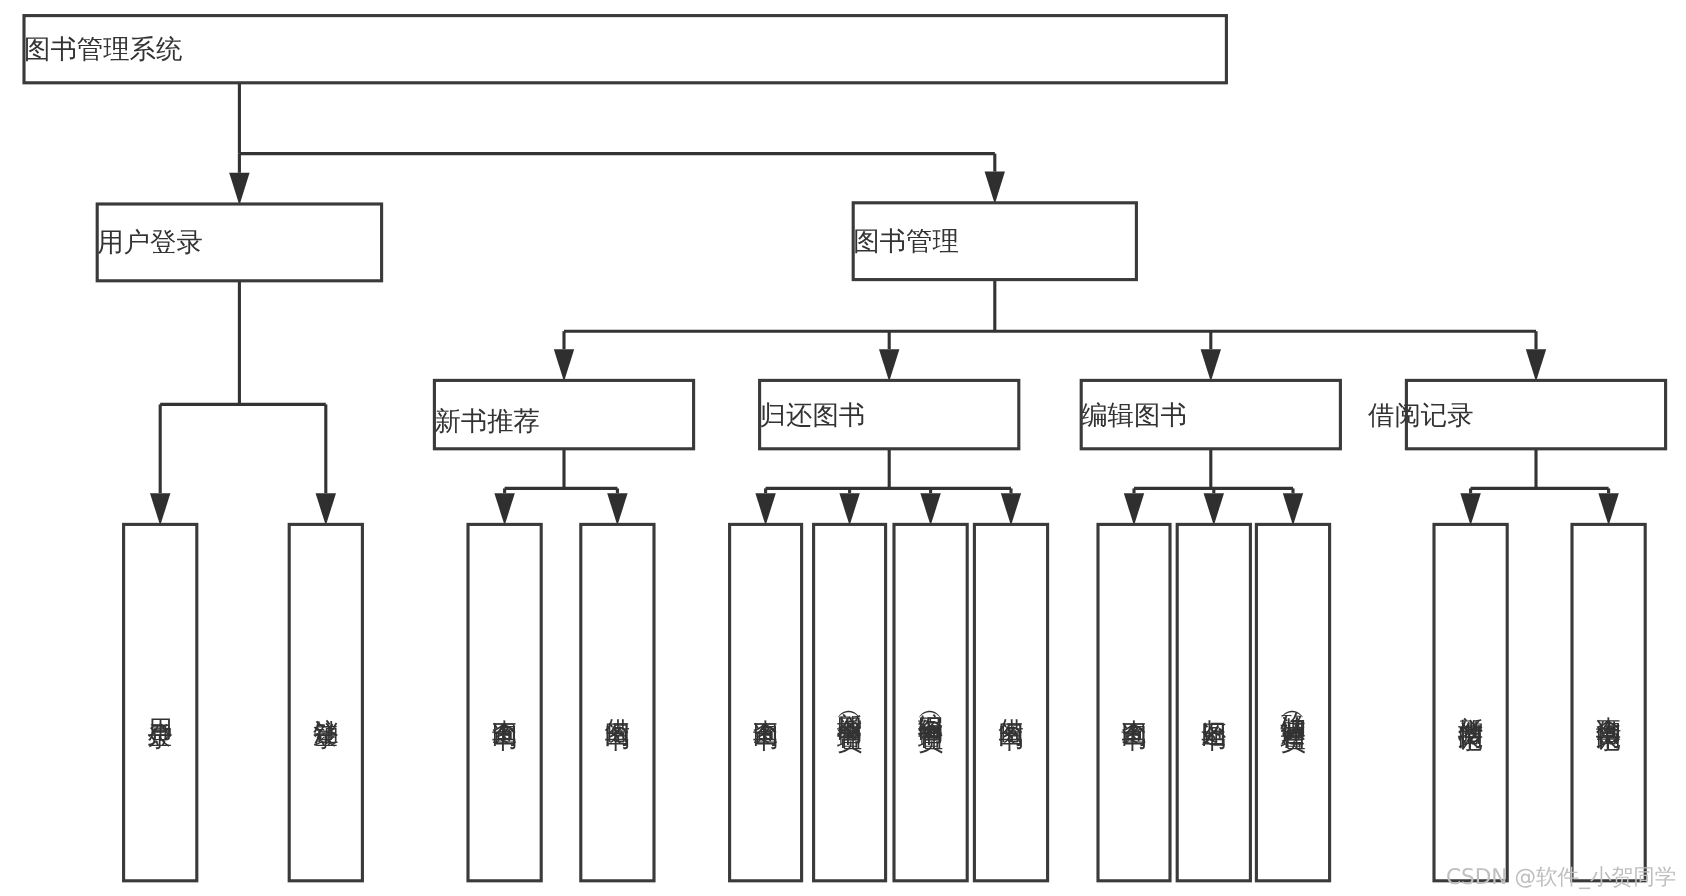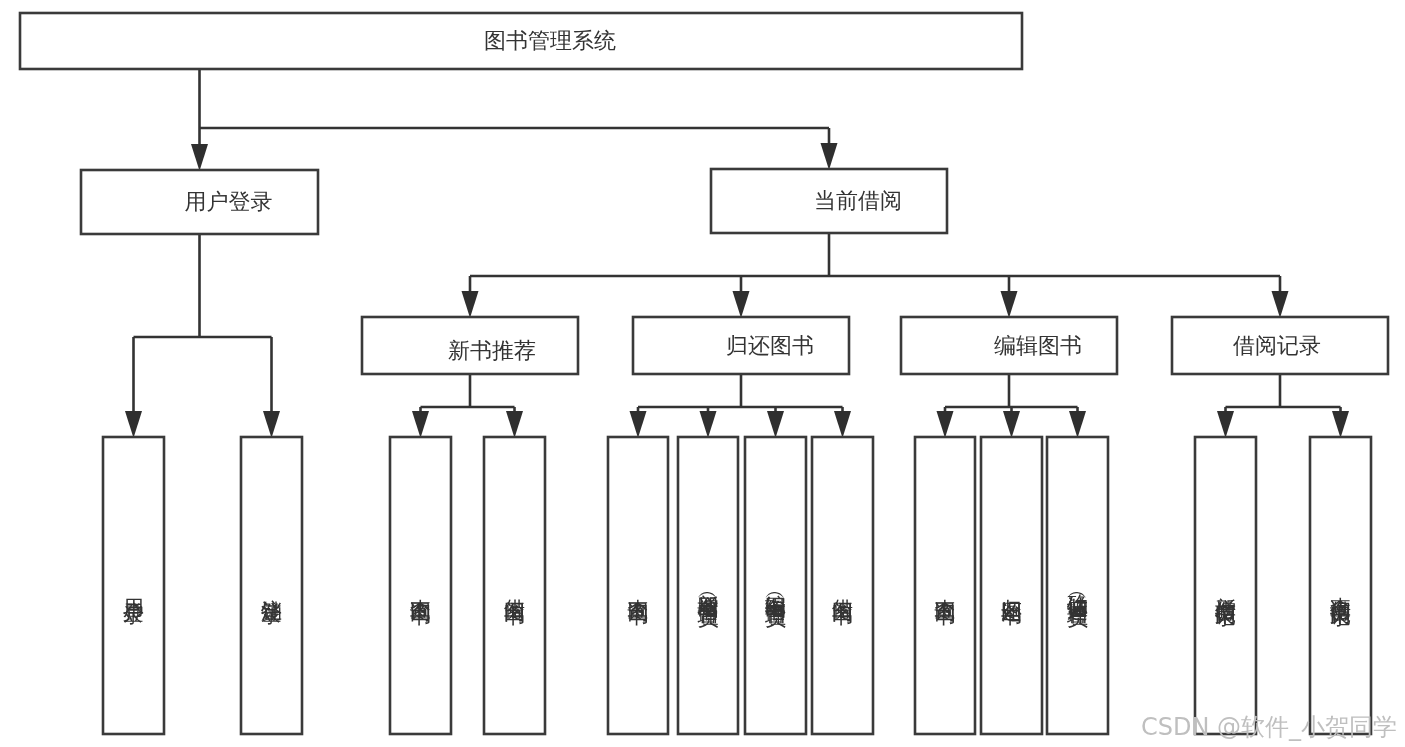--- a/index.html
+++ b/index.html
@@ -56,37 +56,35 @@
     text-align: center;
     writing-mode: vertical-rl;
     text-orientation: upright;
     letter-spacing: 2px;
     white-space: nowrap;
   }
   .hlabel-wrap {
     position: absolute;
     display: flex;
     align-items: center;
-    justify-content: center;
     pointer-events: none;
-    padding-left: 29px;
   }
   .hlabel-inner {
     font-family: "DejaVu Sans", "Liberation Sans", sans-serif;
     font-size: 22px;
     color: #333333;
     text-align: center;
     white-space: nowrap;
   }
   #watermark {
     position: absolute;
     right: 8px;
     bottom: 4px;
     font-family: "DejaVu Sans", "Liberation Sans", sans-serif;
-    font-size: 24px;
+    font-size: 18px;
     color: #bfbfbf;
     white-space: nowrap;
   }
 </style>
 </head>
 <body>
 
 <div id="diagram-root">
   <svg id="tree-svg" viewBox="0 0 1405 747">
       <g>
@@ -177,21 +175,21 @@
       <rect x="1310" y="437" width="61" height="297" class="node-box"></rect>
     </svg>
   <div id="label-layer">
       <div class="hlabel-wrap" style="left: 20px; top: 13px; width: 1002px; height: 56px;">
         <div class="hlabel-inner">图书管理系统</div>
       </div>
       <div class="hlabel-wrap" style="left: 81px; top: 170px; width: 237px; height: 64px;">
         <div class="hlabel-inner">用户登录</div>
       </div>
       <div class="hlabel-wrap" style="left: 711px; top: 169px; width: 236px; height: 64px;">
-        <div class="hlabel-inner">当前借阅</div>
+        <div class="hlabel-inner">图书管理</div>
       </div>
       <div class="hlabel-wrap" style="left: 362px; top: 322px; width: 202px; height: 57px;">
         <div class="hlabel-inner">新书推荐</div>
       </div>
       <div class="hlabel-wrap" style="left: 633px; top: 317px; width: 216px; height: 57px;">
         <div class="hlabel-inner">归还图书</div>
       </div>
       <div class="hlabel-wrap" style="left: 901px; top: 317px; width: 216px; height: 57px;">
         <div class="hlabel-inner">编辑图书</div>
       </div>

